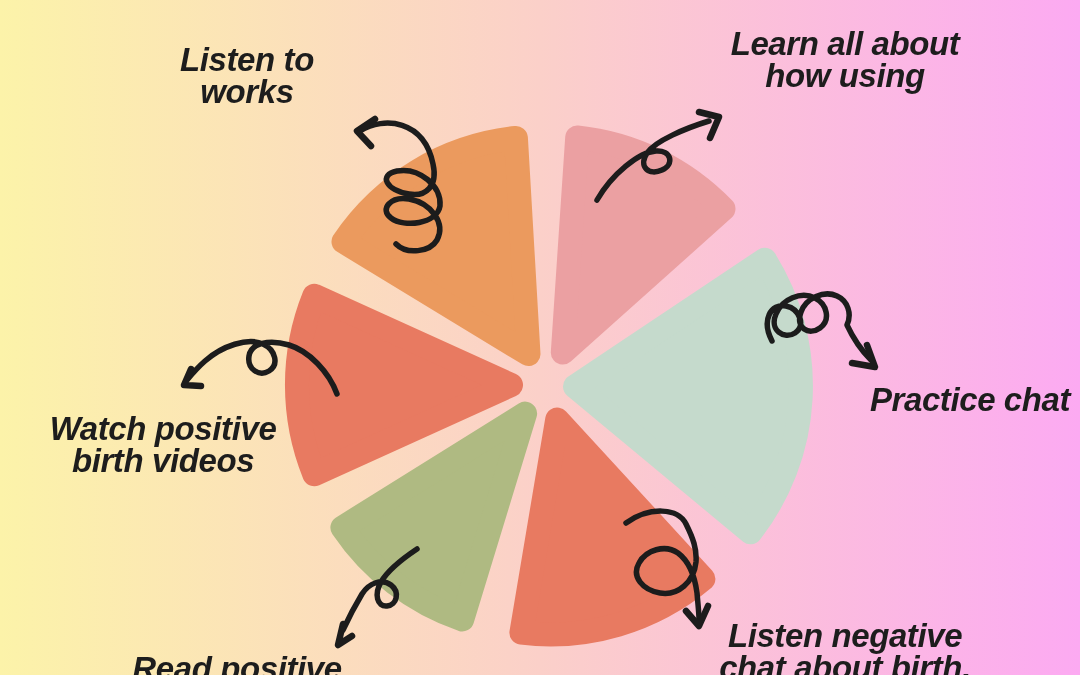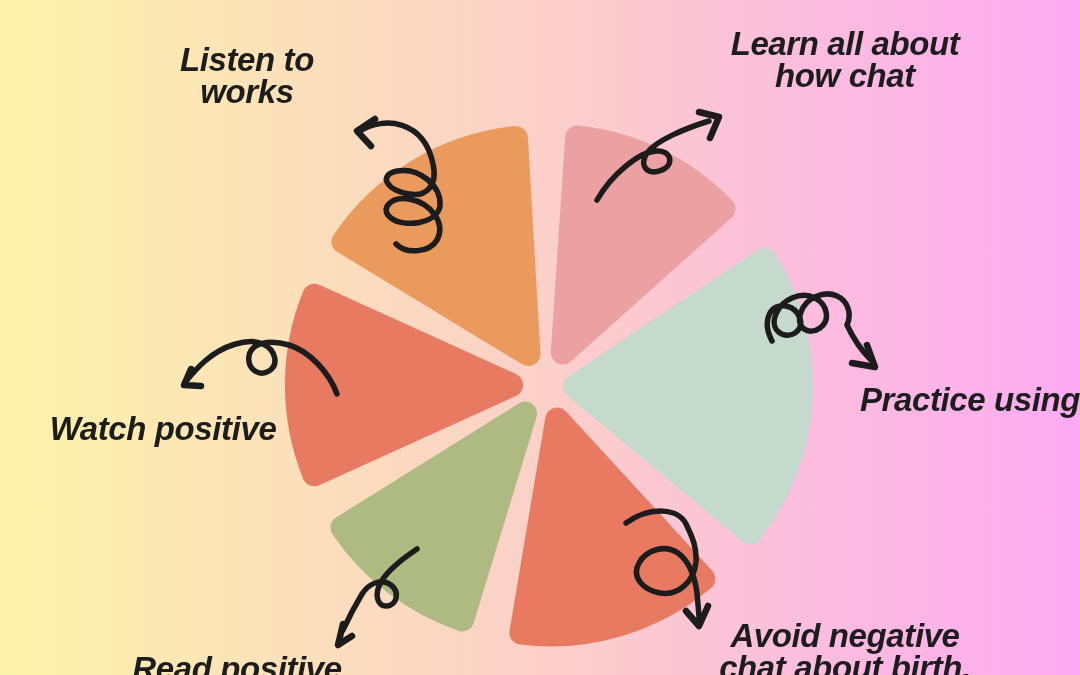--- a/index.html
+++ b/index.html
@@ -71,33 +71,34 @@
     </g>
   </svg>
 
   <div class="label" style="left:247px;top:44px;">
     <div>Listen to</div>
     <div>works</div>
   </div>
 
   <div class="label" style="left:845px;top:28px;">
     <div>Learn all about</div>
-    <div>how chat</div>
+    <div>how using</div>
   </div>
 
   <div class="label" style="left:970px;top:384px;">
-    <div>Practice using</div>
+    <div>Practice chat</div>
   </div>
 
   <div class="label" style="left:131px;top:413px;margin-left:32px;">
     <div>Watch positive</div>
+    <div>birth videos</div>
   </div>
 
   <div class="label" style="left:237px;top:653px;">
     <div>Read positive</div>
   </div>
 
   <div class="label" style="left:845px;top:620px;">
-    <div>Avoid negative</div>
+    <div>Listen negative</div>
     <div>chat about birth,</div>
   </div>
 
 </div>
 
 </body></html>

